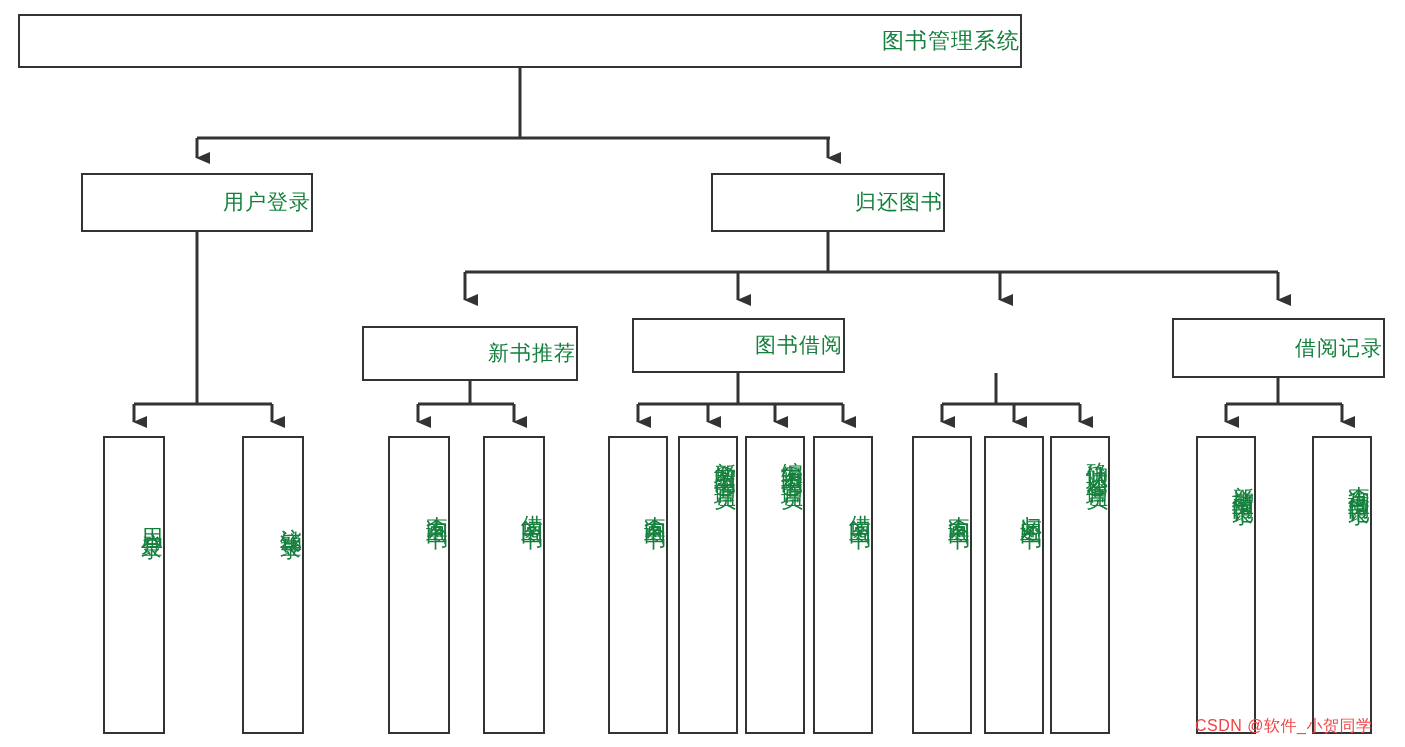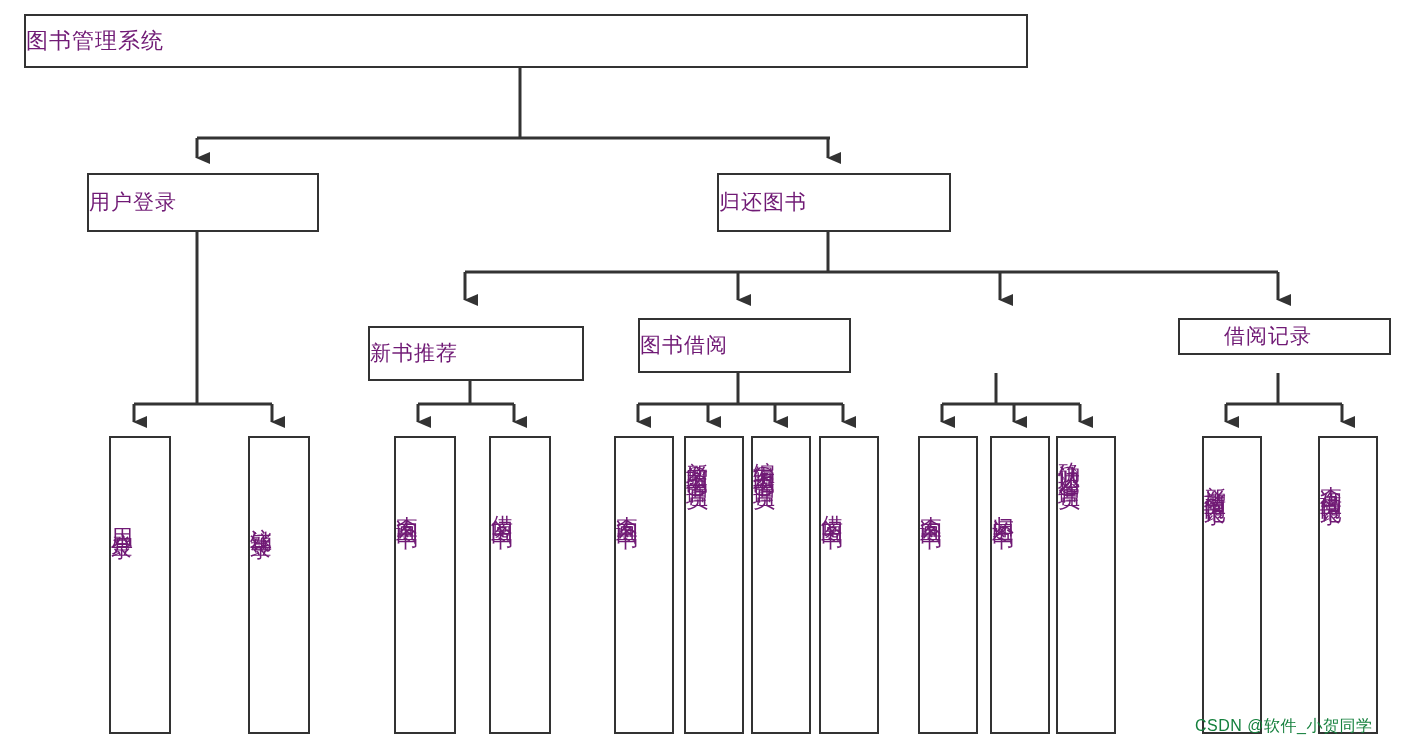--- a/index.html
+++ b/index.html
@@ -25,23 +25,22 @@
     height: 747px;
     pointer-events: none;
   }
   .node {
     position: absolute;
     box-sizing: border-box;
     background: #ffffff;
     border: 2px solid #333333;
     display: flex;
     align-items: center;
-    justify-content: flex-start;
-    color: #701a75;
-    margin-left: 6px;
+    justify-content: flex-end;
+    color: #15803d;
   }
   .node .label {
     display: block;
     text-align: center;
     line-height: 1.18;
   }
   .node.horiz .label {
     font-size: 21px;
     letter-spacing: 1px;
   }
@@ -54,21 +53,21 @@
     text-orientation: upright;
     font-size: 22px;
     letter-spacing: 4px;
     line-height: 1;
     white-space: nowrap;
   }
   #root.node .label { font-size: 22px; }
   .watermark {
     position: absolute;
     font-size: 16px;
-    color: #15803d;
+    color: #ef4444;
     white-space: nowrap;
     letter-spacing: 0.5px;
   }
 </style>
 </head>
 <body>
 
 <div id="canvas">
 
   <svg class="wires" viewBox="0 0 1405 747" xmlns="http://www.w3.org/2000/svg">
@@ -131,21 +130,21 @@
   <div class="node horiz" style="left:711px; top:173px; width:234px; height:59px;">
     <span class="label">归还图书</span>
   </div>
 
   <div class="node horiz" style="left:362px; top:326px; width:216px; height:55px;">
     <span class="label">新书推荐</span>
   </div>
   <div class="node horiz" style="left:632px; top:318px; width:213px; height:55px;">
     <span class="label">图书借阅</span>
   </div>
-  <div class="node horiz" style="left:1172px; top:318px; width:213px; height:37px;padding-left:44px;">
+  <div class="node horiz" style="left:1172px; top:318px; width:213px; height:60px;padding-left:44px;">
     <span class="label">借阅记录</span>
   </div>
 
   <div class="node vert" style="left:103px; top:436px; width:62px; height:298px; padding-top:72px;">
     <span class="label">用户登录</span>
   </div>
   <div class="node vert" style="left:242px; top:436px; width:62px; height:298px; padding-top:72px;">
     <span class="label">注销登录</span>
   </div>
   <div class="node vert" style="left:388px; top:436px; width:62px; height:298px; padding-top:60px;">

